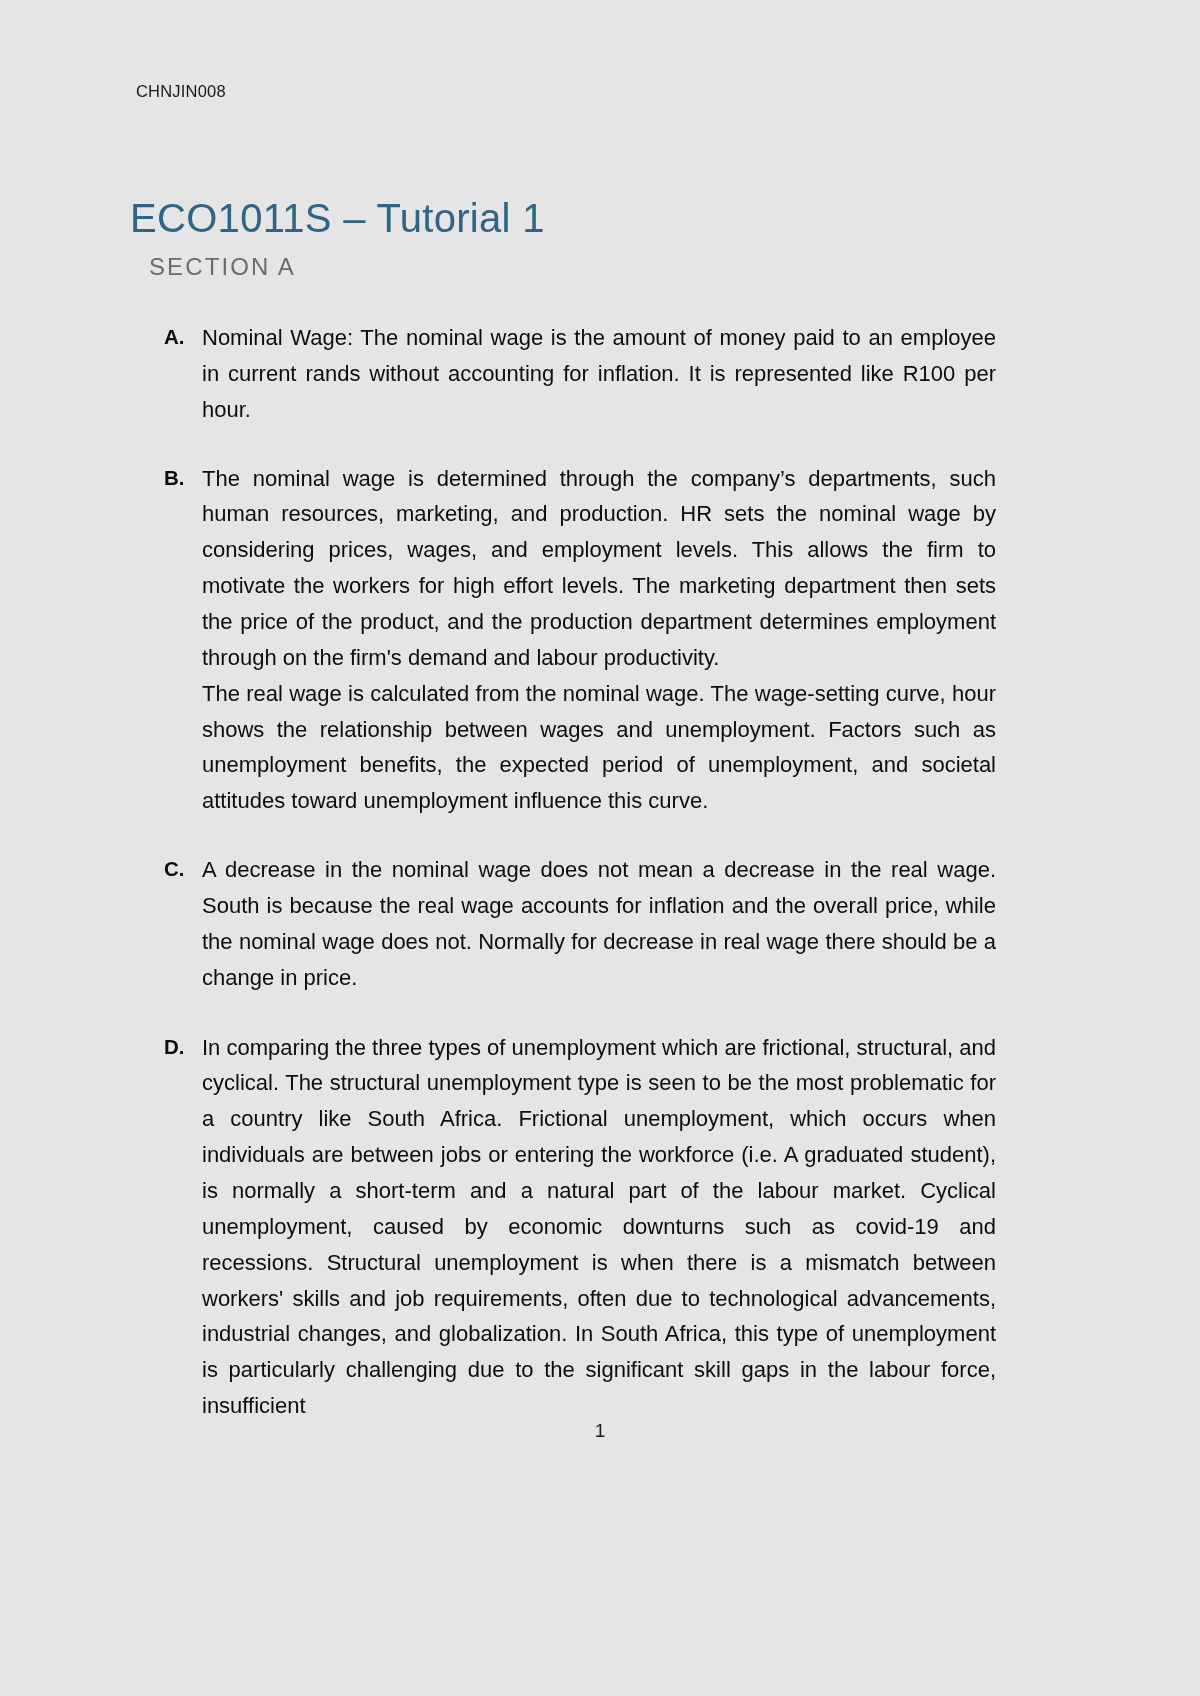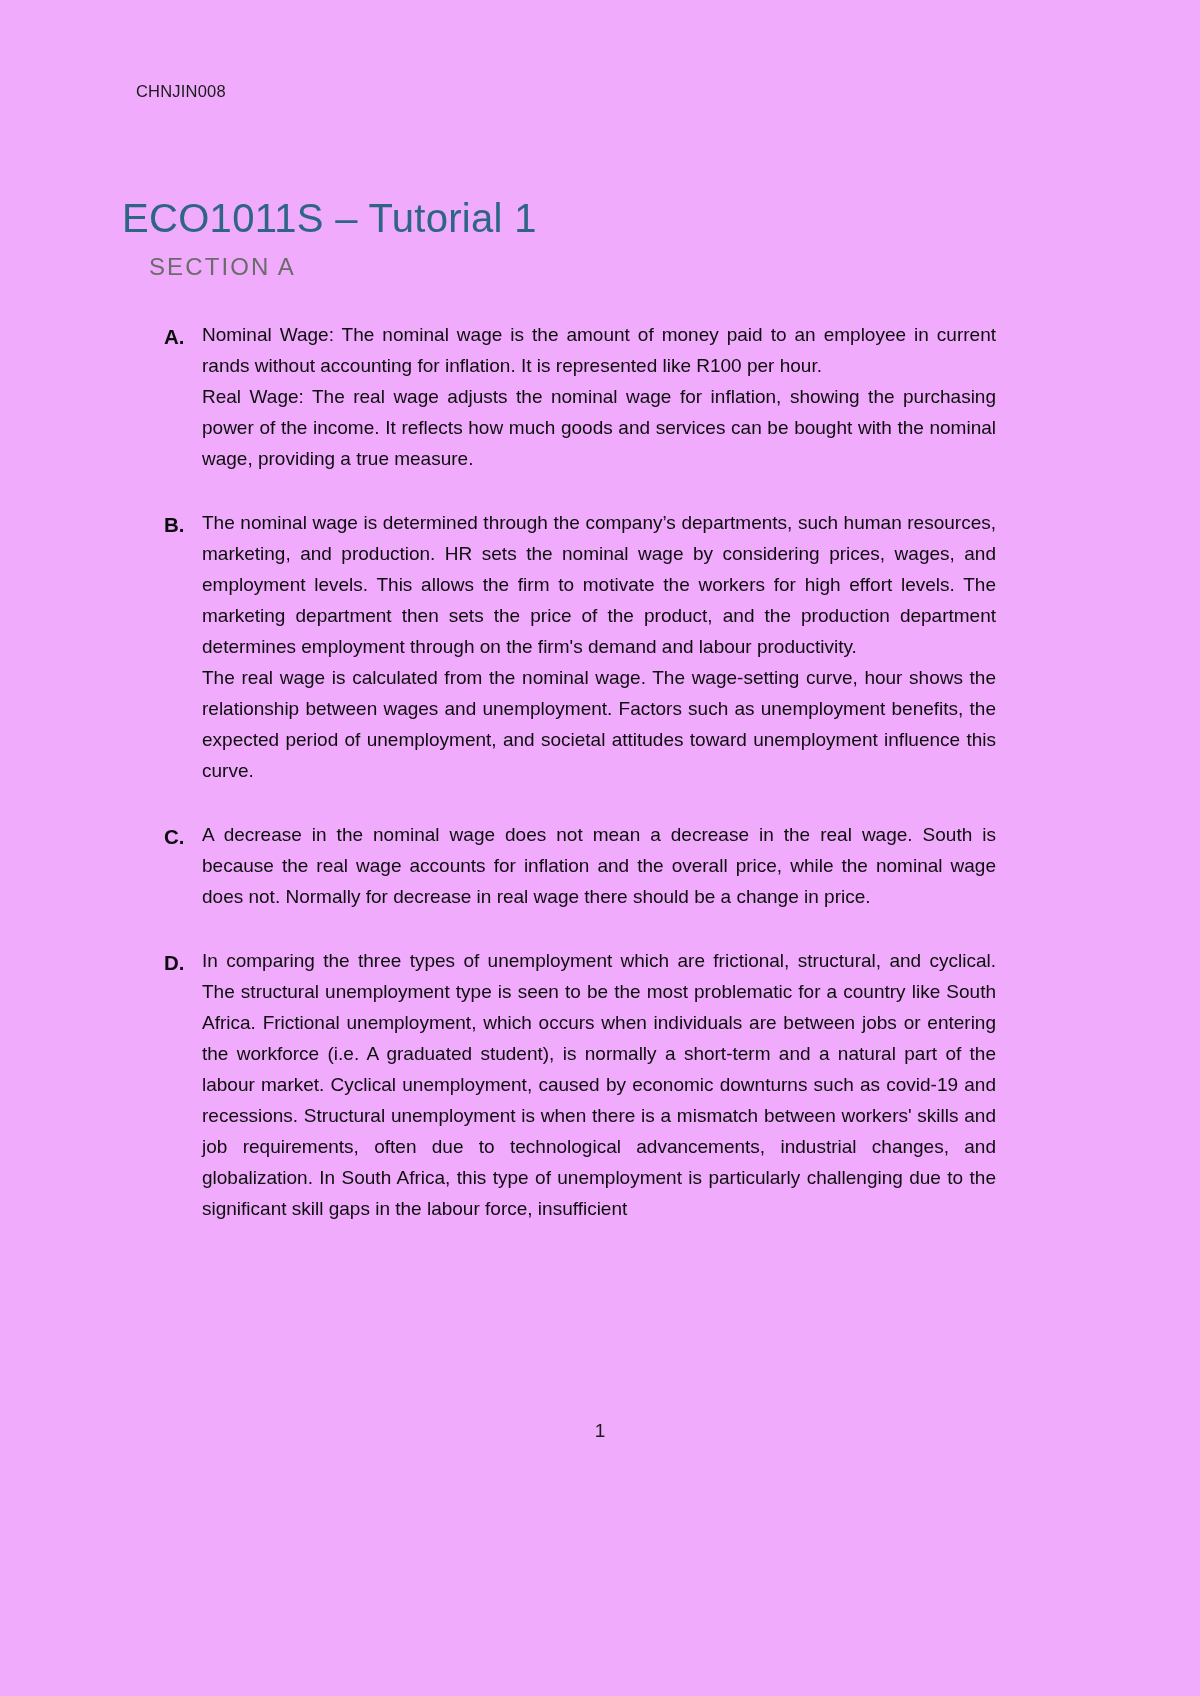--- a/index.html
+++ b/index.html
@@ -8,37 +8,37 @@
     background: #ffffff;
   }
   body {
     font-family: "Liberation Sans", sans-serif;
     color: #1a1a1a;
   }
   .page {
     position: relative;
     width: 1200px;
     height: 1696px;
-    background: #f0abfc;
+    background: #e5e5e5;
     box-sizing: border-box;
     overflow: hidden;
   }
   .running-head {
     position: absolute;
     top: 82px;
     left: 136px;
     font-size: 16.5px;
     letter-spacing: 0.2px;
     color: #1a1a1a;
     font-family: "Liberation Sans", sans-serif;
   }
   .doc-title {
     position: absolute;
     top: 168px;
-    left: 122px;
+    left: 130px;
     font-size: 40px;
     font-weight: 400;
     color: #2e6585;
     letter-spacing: 0.3px;
     line-height: 1.15;
     white-space: nowrap;
   }
   .section-heading {
     position: absolute;
     top: 233px;
@@ -66,21 +66,21 @@
   .item-marker {
     position: absolute;
     left: 28px;
     top: 0;
     font-size: 20.5px;
     font-weight: bold;
     color: #0d0d0d;
     line-height: 1.63;
   }
   .para {
-    font-size: 19px;
+    font-size: 22px;
     line-height: 1.63;
     text-align: justify;
     color: #0d0d0d;
     margin: 0;
     -webkit-hyphens: none;
     hyphens: none;
   }
   .para + .para {
     margin-top: 0;
   }
@@ -107,21 +107,20 @@
 
   <h1 class="doc-title">ECO1011S – Tutorial 1</h1>
 
   <h2 class="section-heading">SECTION A</h2>
 
   <ol class="body-list">
 
     <li class="item">
       <span class="item-marker">A.</span>
       <p class="para">Nominal Wage: The nominal wage is the amount of money paid to an employee in current rands without accounting for inflation. It is represented like R100 per hour.</p>
-      <p class="para">Real Wage: The real wage adjusts the nominal wage for inflation, showing the purchasing power of the income. It reflects how much goods and services can be bought with the nominal wage, providing a true measure.</p>
     </li>
 
     <li class="item">
       <span class="item-marker">B.</span>
       <p class="para">The nominal wage is determined through the company’s departments, such human resources, marketing, and production. HR sets the nominal wage by considering prices, wages, and employment levels. This allows the firm to motivate the workers for high effort levels. The marketing department then sets the price of the product, and the production department determines employment through on the firm's demand and labour productivity.</p>
       <p class="para">The real wage is calculated from the nominal wage. The wage-setting curve, hour shows the relationship between wages and unemployment. Factors such as unemployment benefits, the expected period of unemployment, and societal attitudes toward unemployment influence this curve.</p>
     </li>
 
     <li class="item">
       <span class="item-marker">C.</span>

